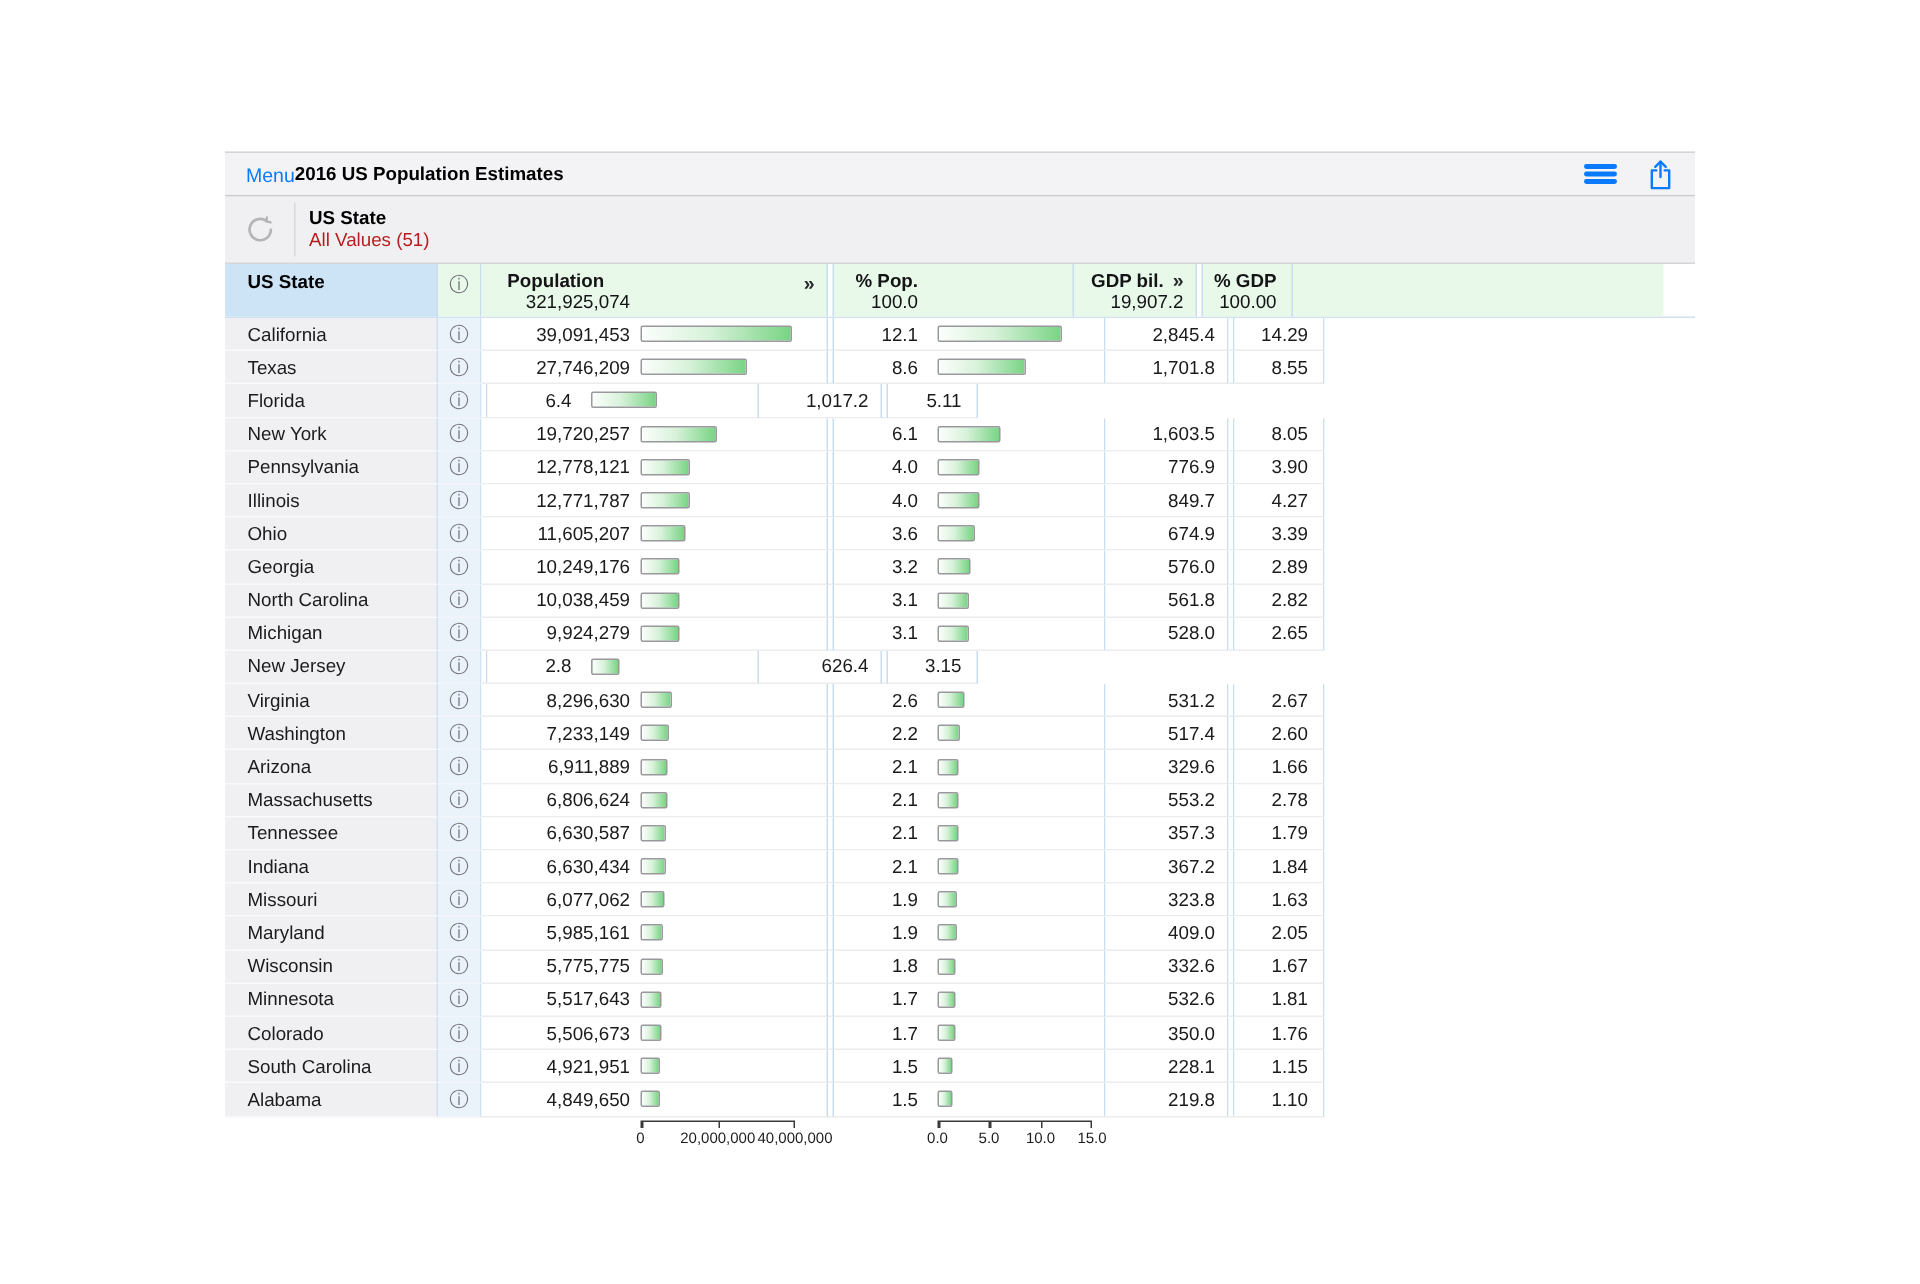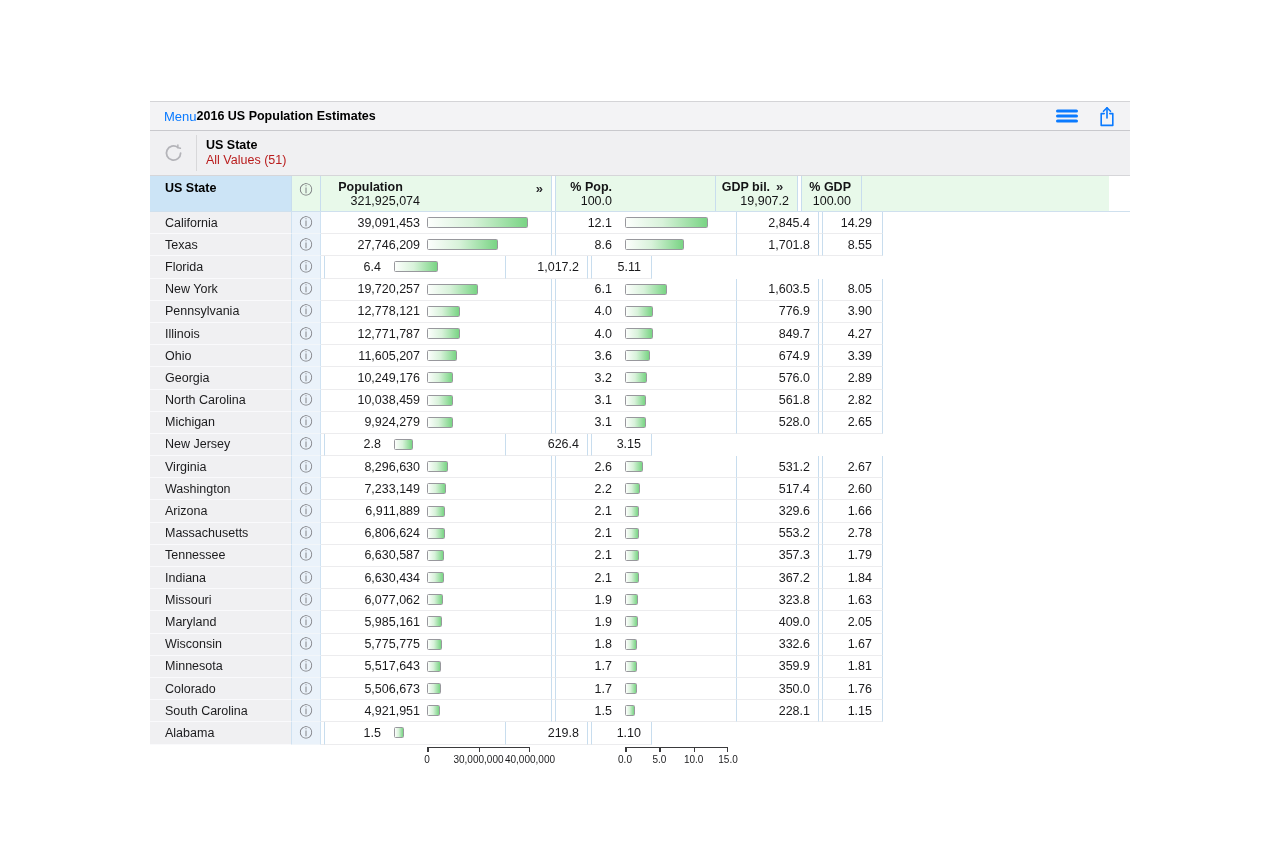--- a/index.html
+++ b/index.html
@@ -33,21 +33,21 @@
   .hc-state{width:142px;padding:5px 0 0 15px;font-weight:bold;color:#000;}
   .hc-info{width:29px;padding-top:5px;text-align:center;color:#6e6e73;font-size:13px;}
   .hc-pop{width:231px;position:relative;padding-top:4px;}
   .hc-pop .t1{width:99px;text-align:center;font-weight:bold;}
   .hc-pop .t2{width:99px;text-align:right;}
   .hc-sp{width:4px;}
   .hc-pct{width:160px;padding-top:4px;}
   .hc-pct .t1{width:56px;text-align:right;font-weight:bold;}
   .hc-pct .t2{width:56px;text-align:right;}
   .hc-gdp{width:82px;padding:4px 8px 0 0;text-align:right;}
-  .hc-gdp .t1{font-weight:bold;text-align:center;}
+  .hc-gdp .t1{font-weight:bold;}
   .hc-pgdp{width:60px;padding:4px 10px 0 0;text-align:right;}
   .hc-pgdp .t1{font-weight:bold;}
   .hc-rest{width:247px;}
   .t1,.t2{line-height:14px;color:#141416;}
   .expand{color:#2b2b2e;font-weight:bold;font-size:13px;cursor:pointer;}
   .hc-pop .expand{position:absolute;right:8px;top:5px;}
   .hc-gdp .expand{margin-left:6px;}
 
   
   .trow{display:flex;height:22.2px;cursor:default;}
@@ -524,21 +524,21 @@
           </div>
           <div class="bc c-pop">
             <div class="numbox">5,517,643</div>
             <div class="bar" style="width: 14.2px;"></div>
           </div>
           <div class="bc c-sp"></div>
           <div class="bc c-pct">
             <div class="numbox2">1.7</div>
             <div class="bar" style="width: 11.7px;"></div>
           </div>
-          <div class="bc c-gdp">359.9</div>
+          <div class="bc c-gdp">532.6</div>
           <div class="bc c-sp"></div>
           <div class="bc c-pgdp">1.81</div>
           <div class="bc c-rest"></div>
         </div>
         <div class="trow">
           <div class="bc c-state">Colorado</div>
           <div class="bc c-info">
             <div class="">ⓘ</div>
           </div>
           <div class="bc c-pop">
@@ -571,41 +571,45 @@
           </div>
           <div class="bc c-gdp">228.1</div>
           <div class="bc c-sp"></div>
           <div class="bc c-pgdp">1.15</div>
           <div class="bc c-rest"></div>
         </div>
         <div class="trow">
           <div class="bc c-state">Alabama</div>
           <div class="bc c-info">
             <div class="">ⓘ</div>
+          </div>
+          <div class="bc c-pop">
+            <div class="numbox">4,849,650</div>
+            <div class="bar" style="width: 12.5px;"></div>
           </div>
           <div class="bc c-sp"></div>
           <div class="bc c-pct">
             <div class="numbox2">1.5</div>
             <div class="bar" style="width: 10.3px;"></div>
           </div>
           <div class="bc c-gdp">219.8</div>
           <div class="bc c-sp"></div>
           <div class="bc c-pgdp">1.10</div>
           <div class="bc c-rest"></div>
         </div>
       </div>
 
     <div class="axisrow">
       <div class="axis" style="left:277px;width:103px;">
         <div class="axisline"></div>
         <div class="tick" style="left:0;"></div>
         <div class="tick" style="left:50%;"></div>
         <div class="tick" style="right:0;"></div>
         <span class="ticklbl" style="left:0;">0</span>
-        <span class="ticklbl" style="left:50%;">30,000,000</span>
+        <span class="ticklbl" style="left:50%;">20,000,000</span>
         <span class="ticklbl" style="left:100%;">40,000,000</span>
       </div>
       <div class="axis" style="left:475px;width:103px;">
         <div class="axisline"></div>
         <div class="tick" style="left:0;"></div>
         <div class="tick" style="left:33.33%;"></div>
         <div class="tick" style="left:66.67%;"></div>
         <div class="tick" style="right:0;"></div>
         <span class="ticklbl" style="left:0;">0.0</span>
         <span class="ticklbl" style="left:33.33%;">5.0</span>

